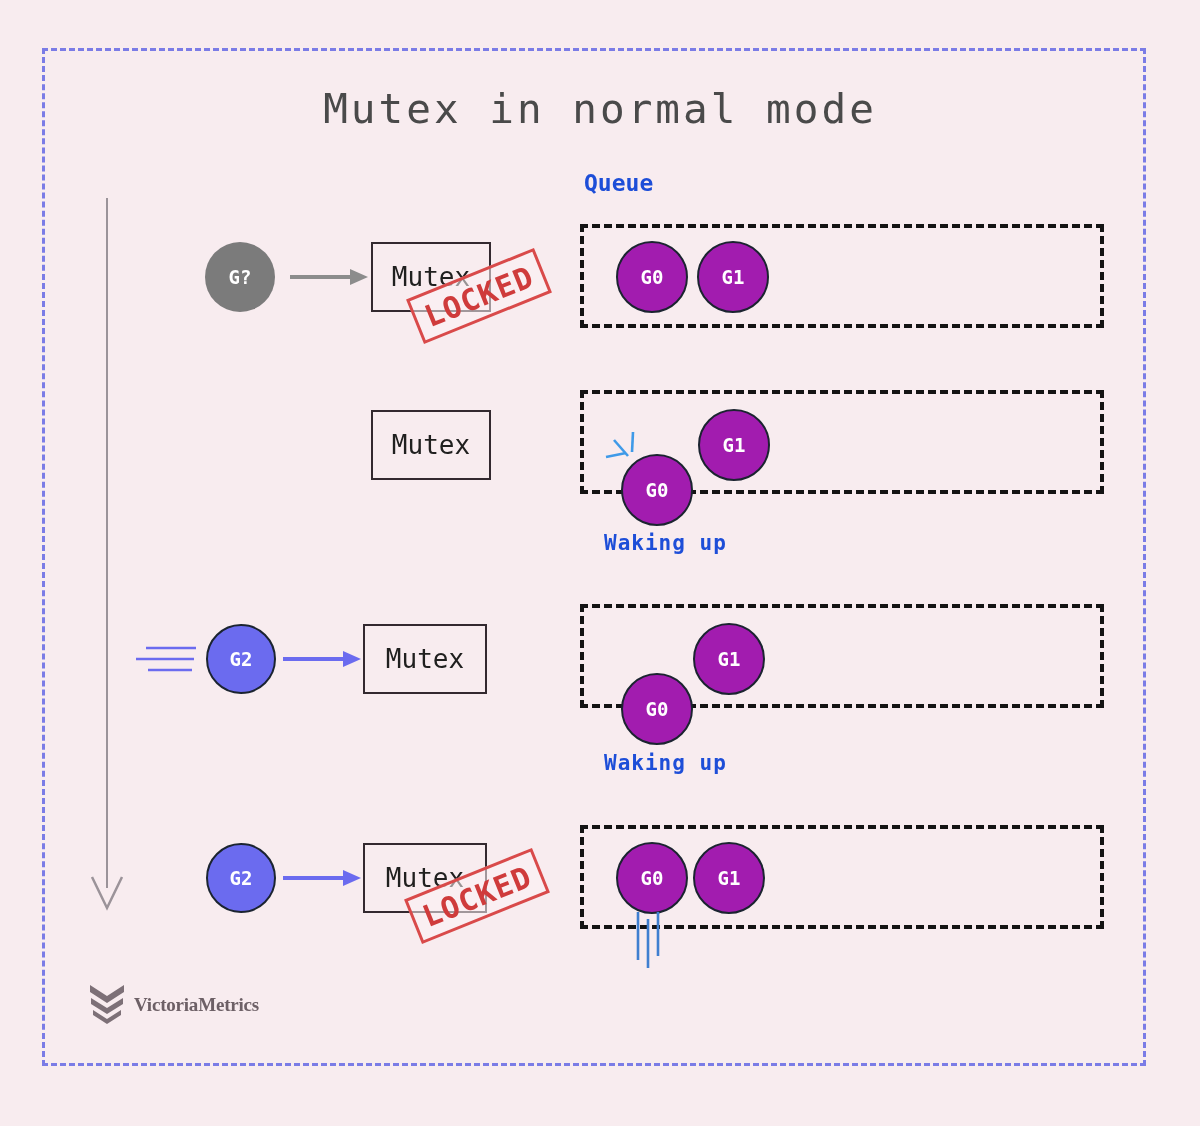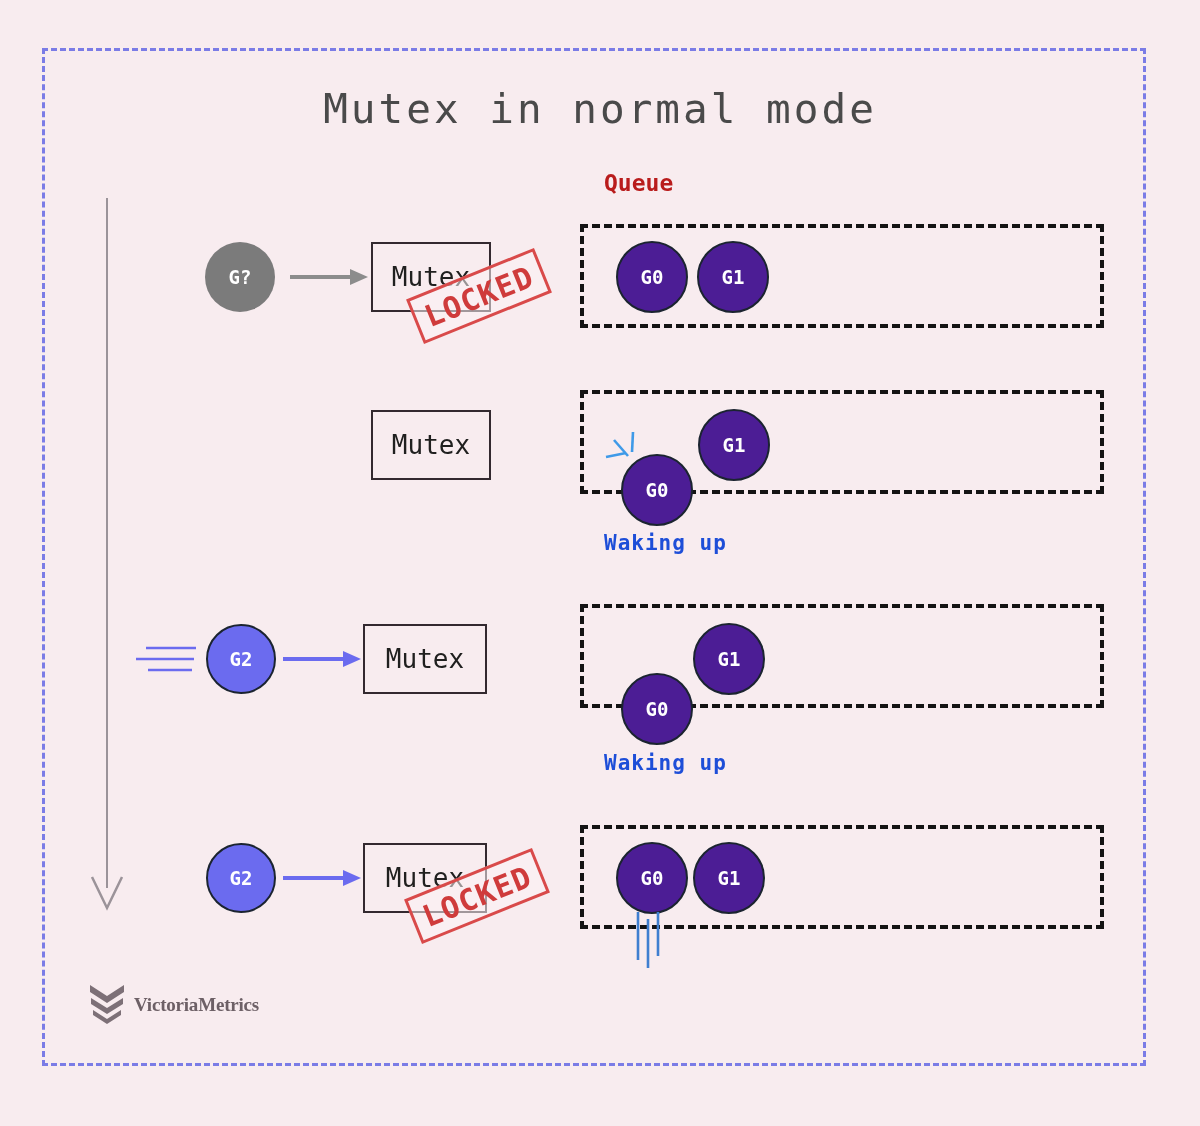--- a/index.html
+++ b/index.html
@@ -32,26 +32,26 @@
     top: 85px;
     width: 1200px;
     text-align: center;
     font-family: "DejaVu Sans Mono", monospace;
     font-size: 41px;
     letter-spacing: 3px;
     color: #4a4a4a;
   }
   .queue-title {
     position: absolute;
-    left: 604px;
+    left: 584px;
     top: 170px;
     font-family: "DejaVu Sans Mono", monospace;
     font-size: 23px;
     font-weight: bold;
-    color: #b91c1c;
+    color: #1d4ed8;
   }
 
   
   .timeline-line {
     position: absolute;
     left: 106px;
     top: 198px;
     width: 2px;
     height: 690px;
     background: #9b9399;
@@ -89,21 +89,21 @@
     font-family: "DejaVu Sans Mono", monospace;
     font-size: 19px;
     font-weight: bold;
     color: #ffffff;
     box-sizing: border-box;
   }
   .g-gray {
     background: #7b7b7b;
   }
   .g-blue {
-    background: #4c1d95;
+    background: #a21caf;
     border: 2.5px solid #1b2430;
   }
   .g-indigo {
     background: #6b6bef;
     border: 2.5px solid #1b2430;
   }
 
   
   .queue-box {
     position: absolute;

